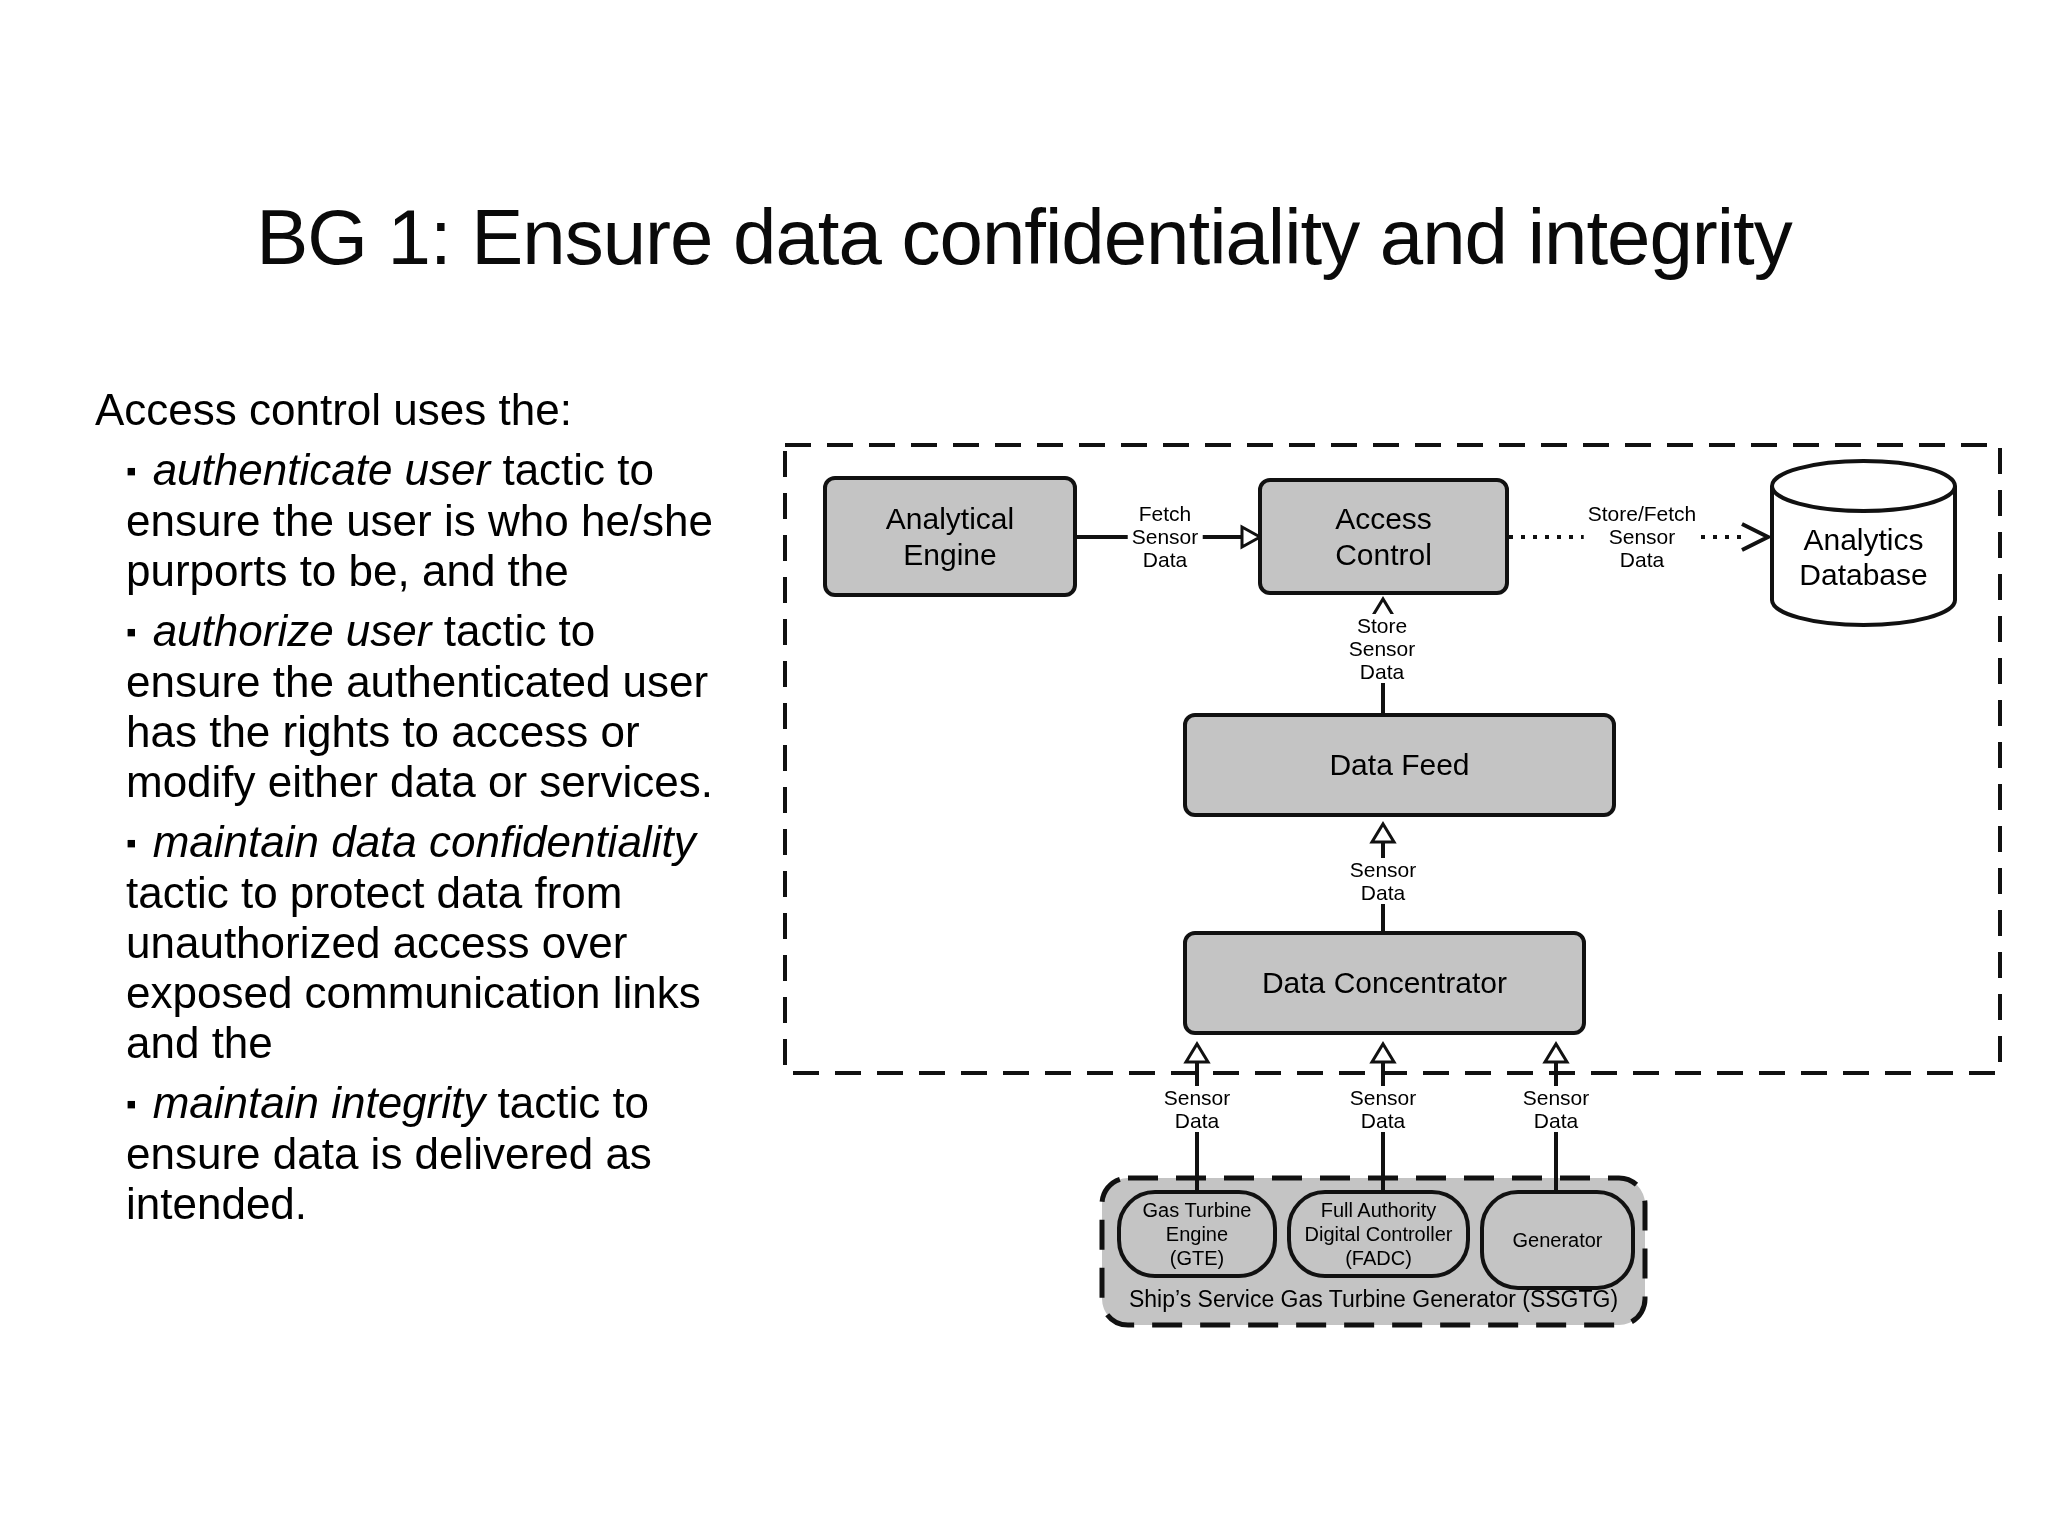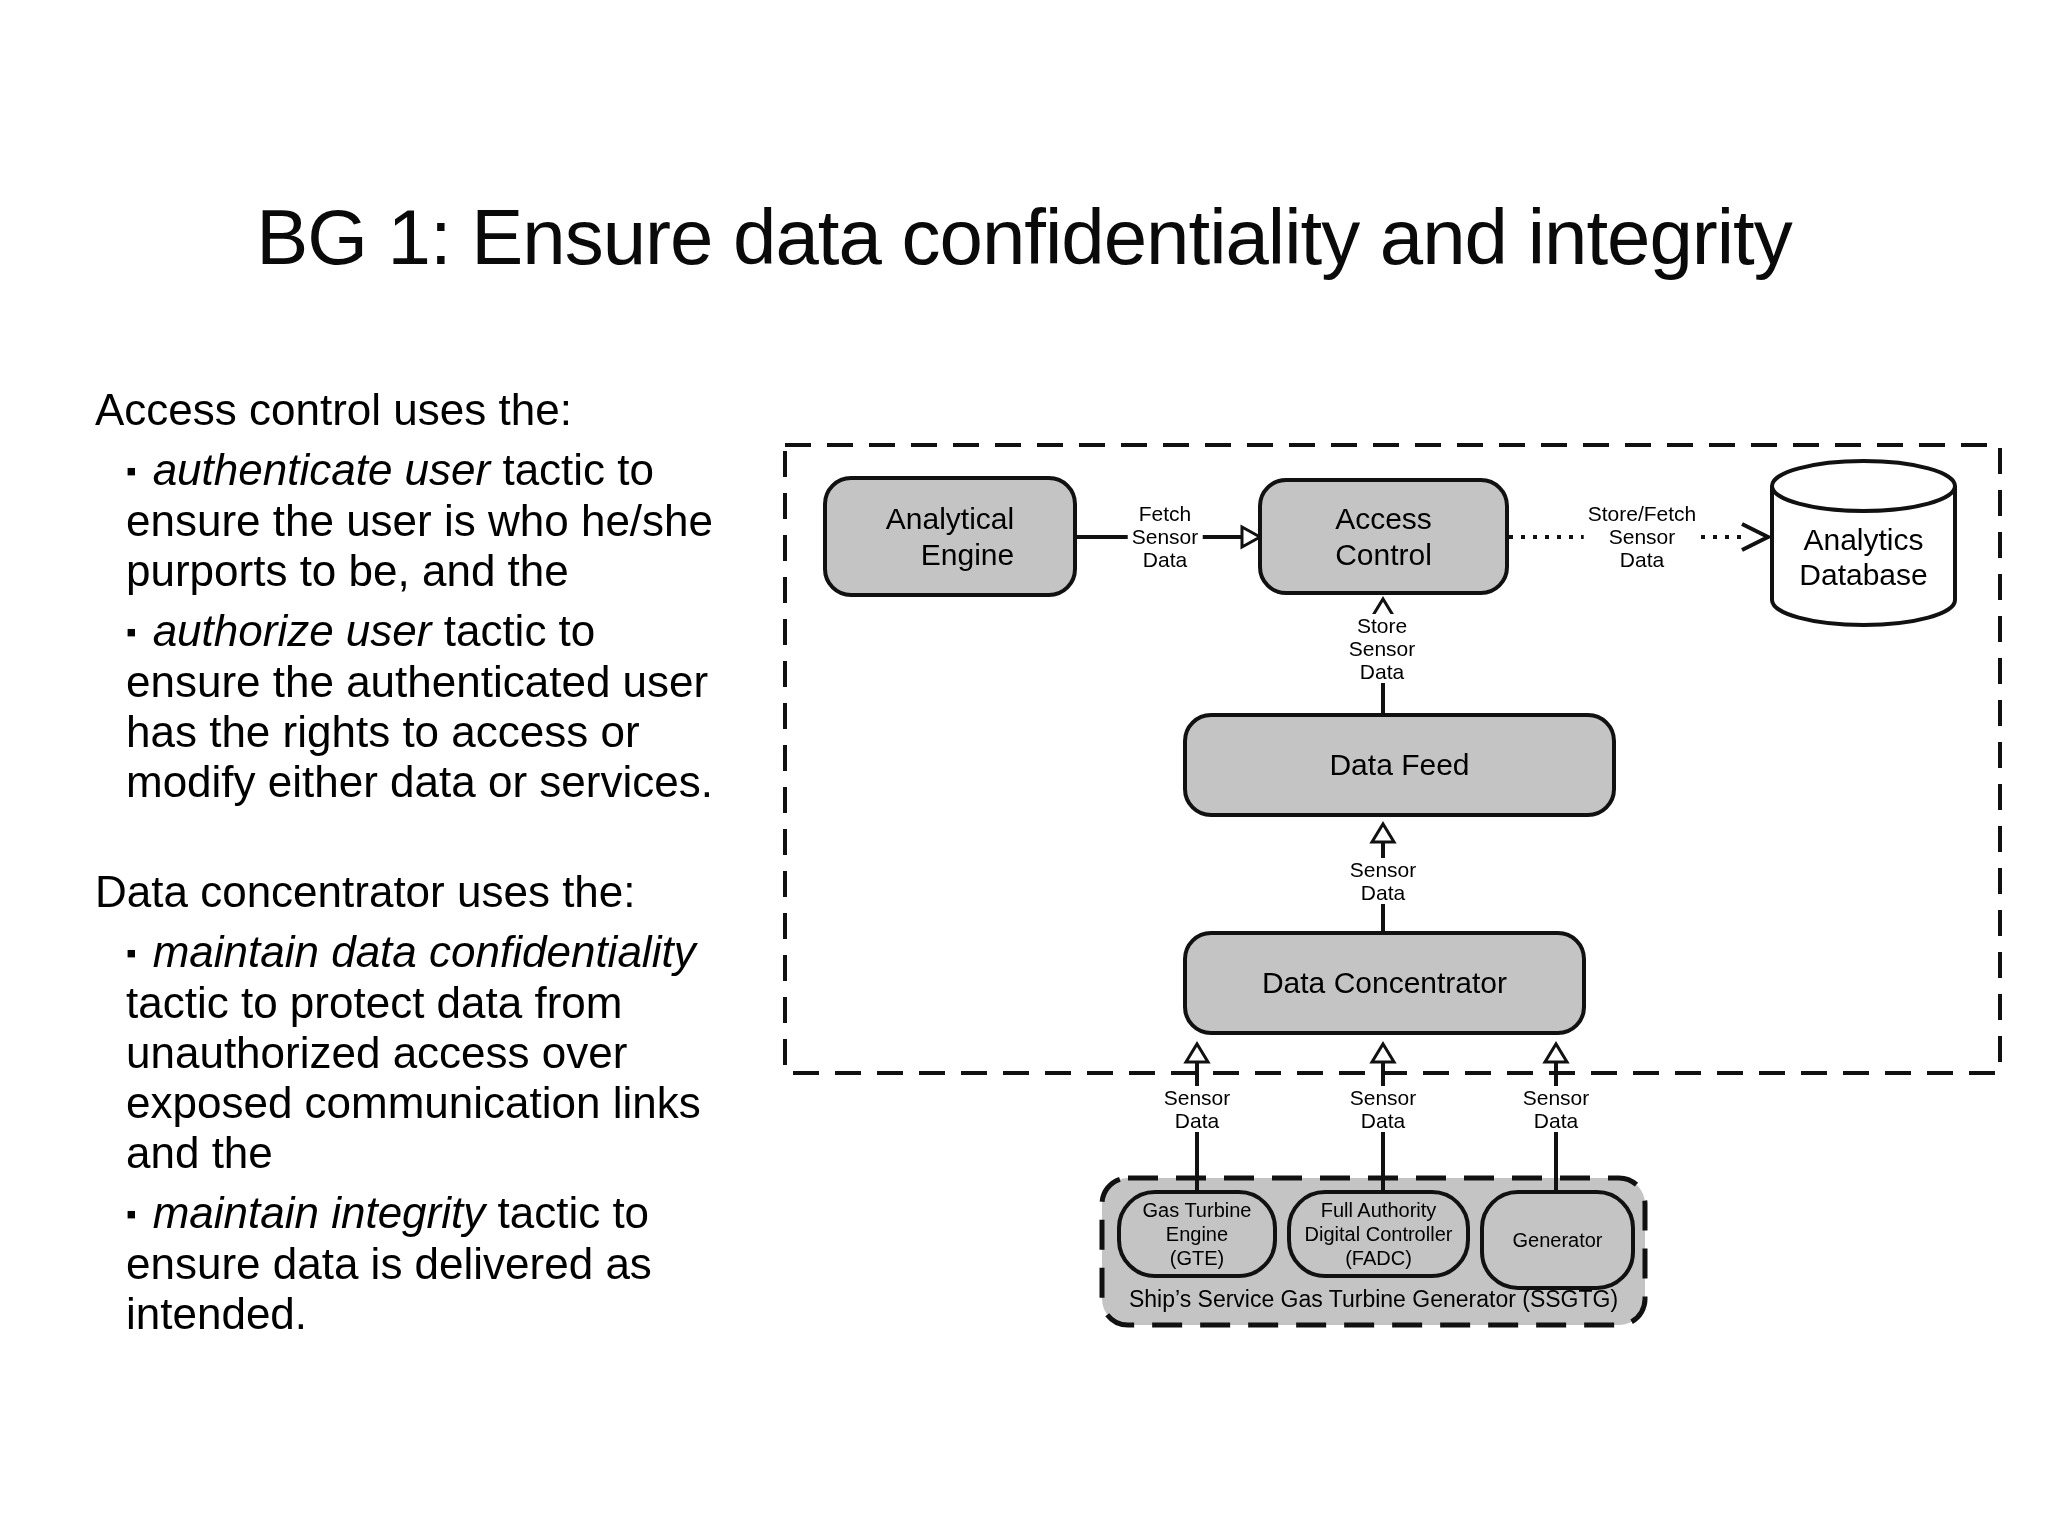--- a/index.html
+++ b/index.html
@@ -31,21 +31,21 @@
   .edge{stroke:var(--line);stroke-width:4;fill:none;}
   .edge.dotted{stroke-dasharray:4 8;}
   .arrowhead{fill:#ffffff;stroke:var(--line);stroke-width:3;}
   .chevron{fill:none;stroke:var(--line);stroke-width:4;}
   .cyl{fill:#ffffff;stroke:var(--line);stroke-width:4;}
   .cyl-side{stroke:var(--line);stroke-width:4;}
 
   .node{position:absolute;z-index:2;background:var(--node-fill);
         border:4px solid var(--node-border);display:flex;align-items:center;justify-content:center;
         text-align:center;white-space:pre-line;box-sizing:border-box;}
-  .node.big{font-size:30px;line-height:36px;border-radius:28px;text-align:right;}
+  .node.big{font-size:30px;line-height:36px;border-radius:12px;}
   .node.small{font-size:20px;line-height:24px;border-radius:38px;background:transparent;border-width:4px;}
   .db-label{position:absolute;z-index:2;text-align:center;font-size:30px;line-height:35px;white-space:pre-line;}
   .ssgtg-caption{position:absolute;z-index:2;text-align:center;font-size:23px;}
 
   .edge-label{position:absolute;z-index:3;background:var(--label-bg);
               font-size:21px;line-height:23px;text-align:center;white-space:pre-line;
               transform:translateX(-50%);padding:0 4px;}
 </style>
 </head>
 <body>
@@ -61,23 +61,20 @@
       <div class="para gap-bullet">
         <div class="line"><span class="bullet">▪</span><span class="it">authenticate user</span><span> tactic to</span></div>
         <div class="line"><span>ensure the user is who he/she</span></div>
         <div class="line"><span>purports to be, and the</span></div>
       </div>
       <div class="para gap-bullet">
         <div class="line"><span class="bullet">▪</span><span class="it">authorize user</span><span> tactic to</span></div>
         <div class="line"><span>ensure the authenticated user</span></div>
         <div class="line"><span>has the rights to access or</span></div>
         <div class="line"><span>modify either data or services.</span></div>
-      </div>
-      <div class="para gap-blank">
-        <div class="line"><span>Data concentrator uses the:</span></div>
       </div>
       <div class="para gap-bullet">
         <div class="line"><span class="bullet">▪</span><span class="it">maintain data confidentiality</span></div>
         <div class="line"><span>tactic to protect data from</span></div>
         <div class="line"><span>unauthorized access over</span></div>
         <div class="line"><span>exposed communication links</span></div>
         <div class="line"><span>and the</span></div>
       </div>
       <div class="para gap-bullet">
         <div class="line"><span class="bullet">▪</span><span class="it">maintain integrity</span><span> tactic to</span></div>

